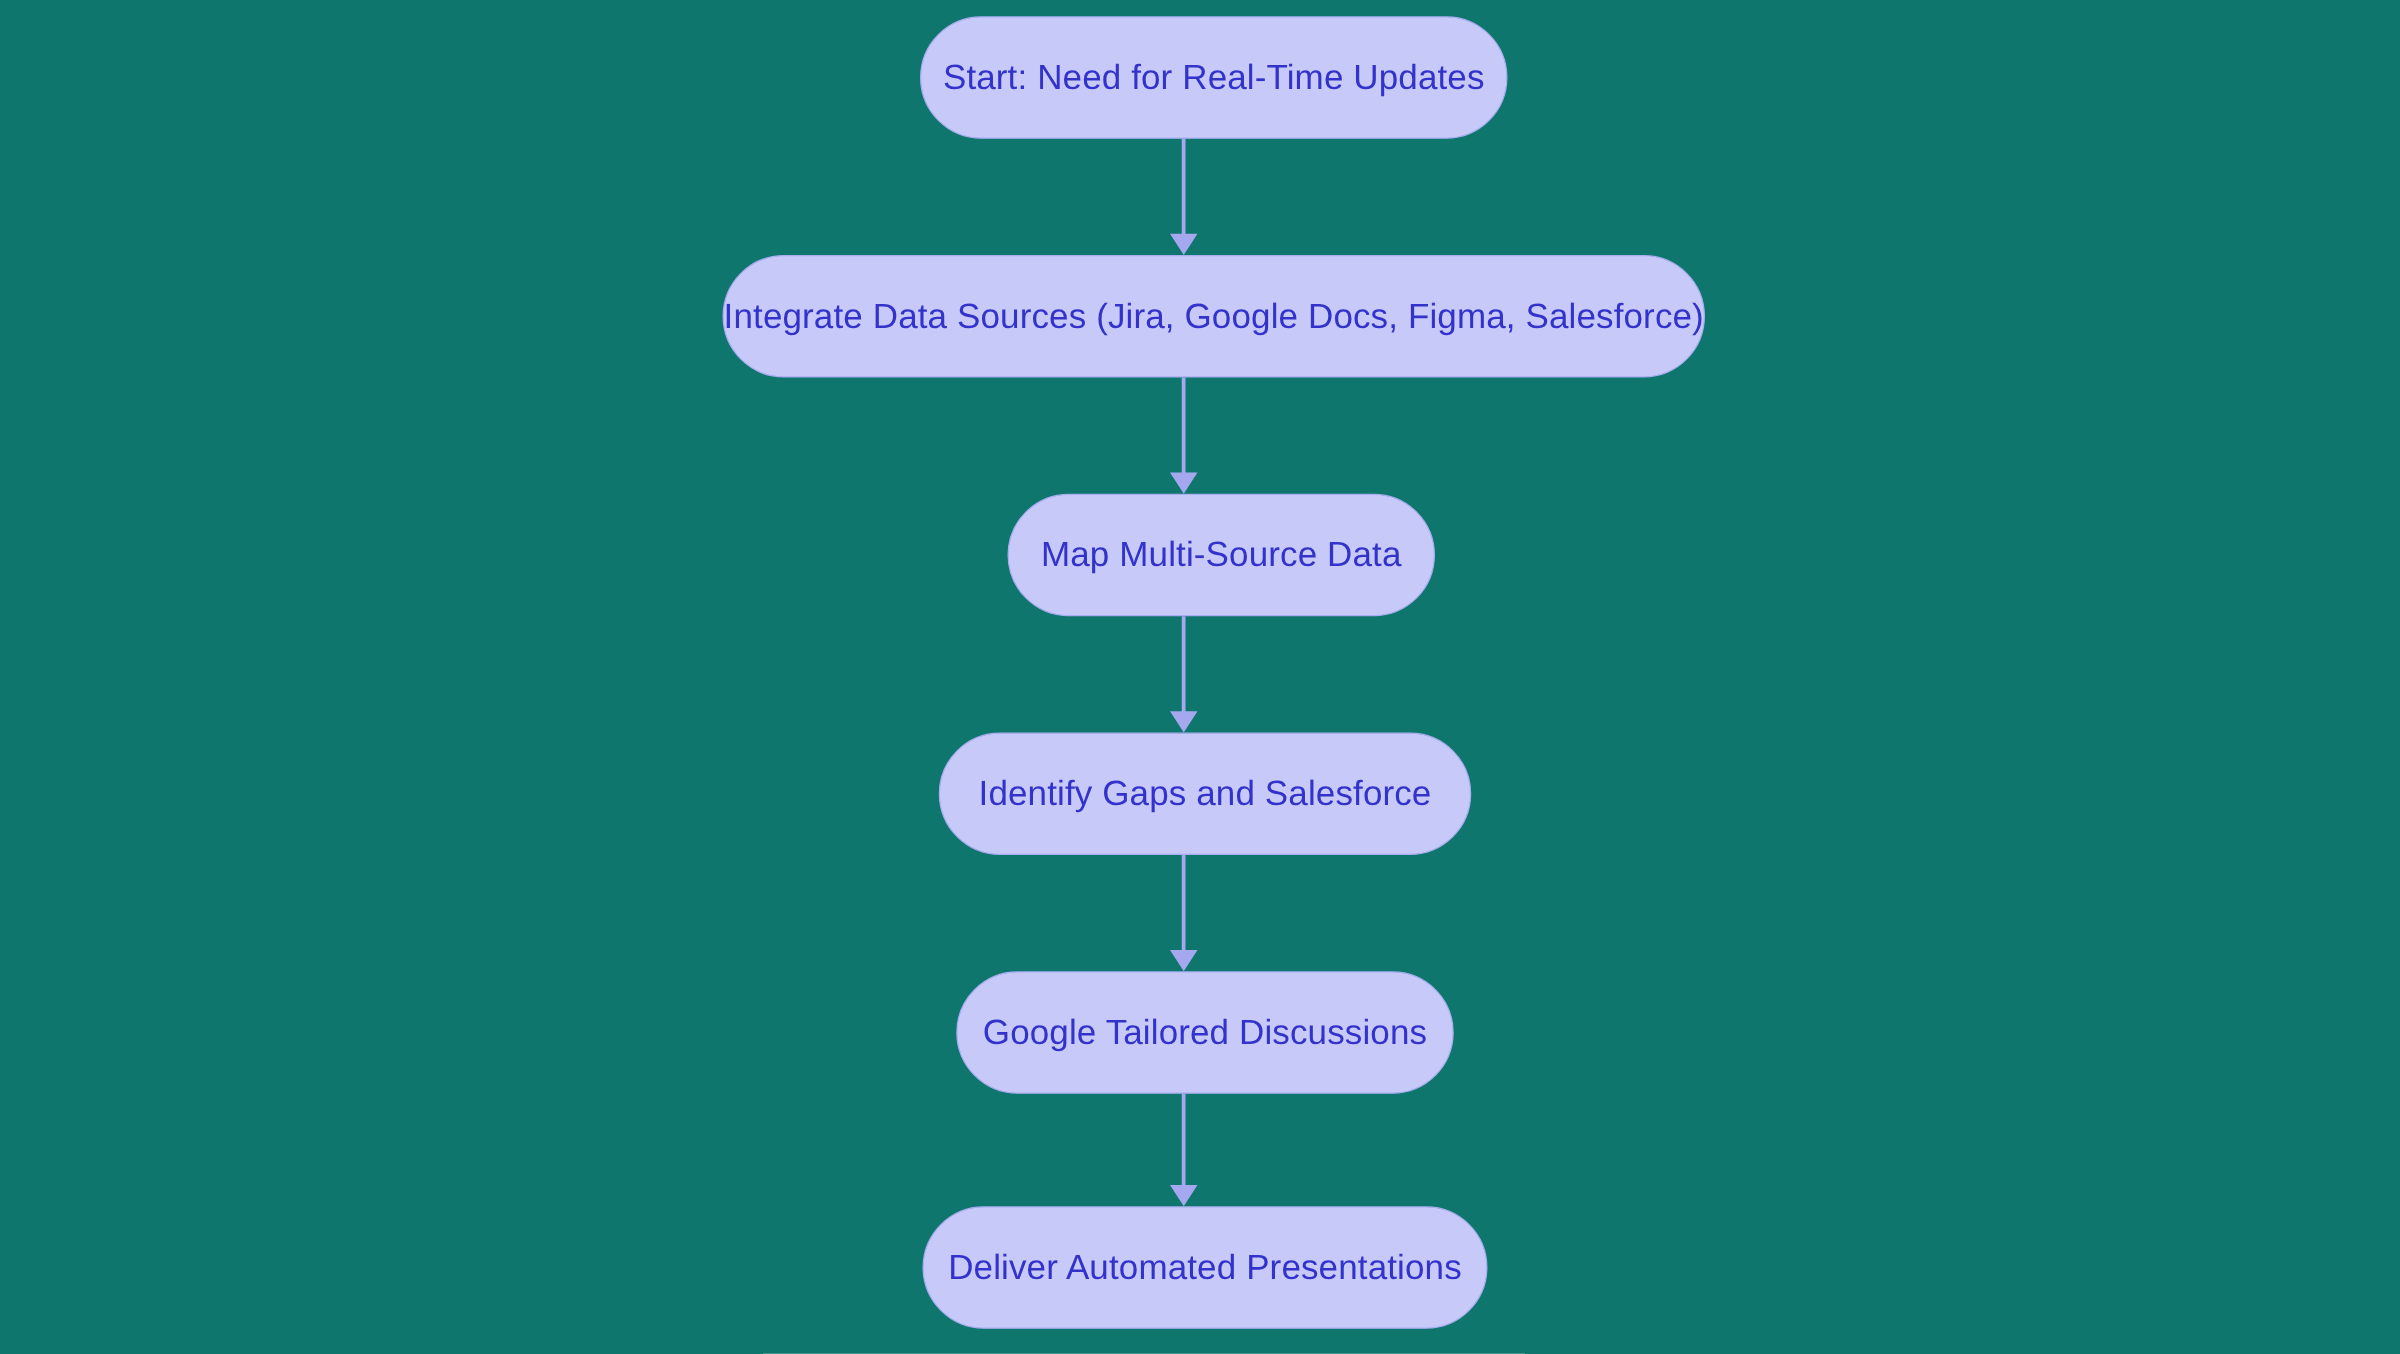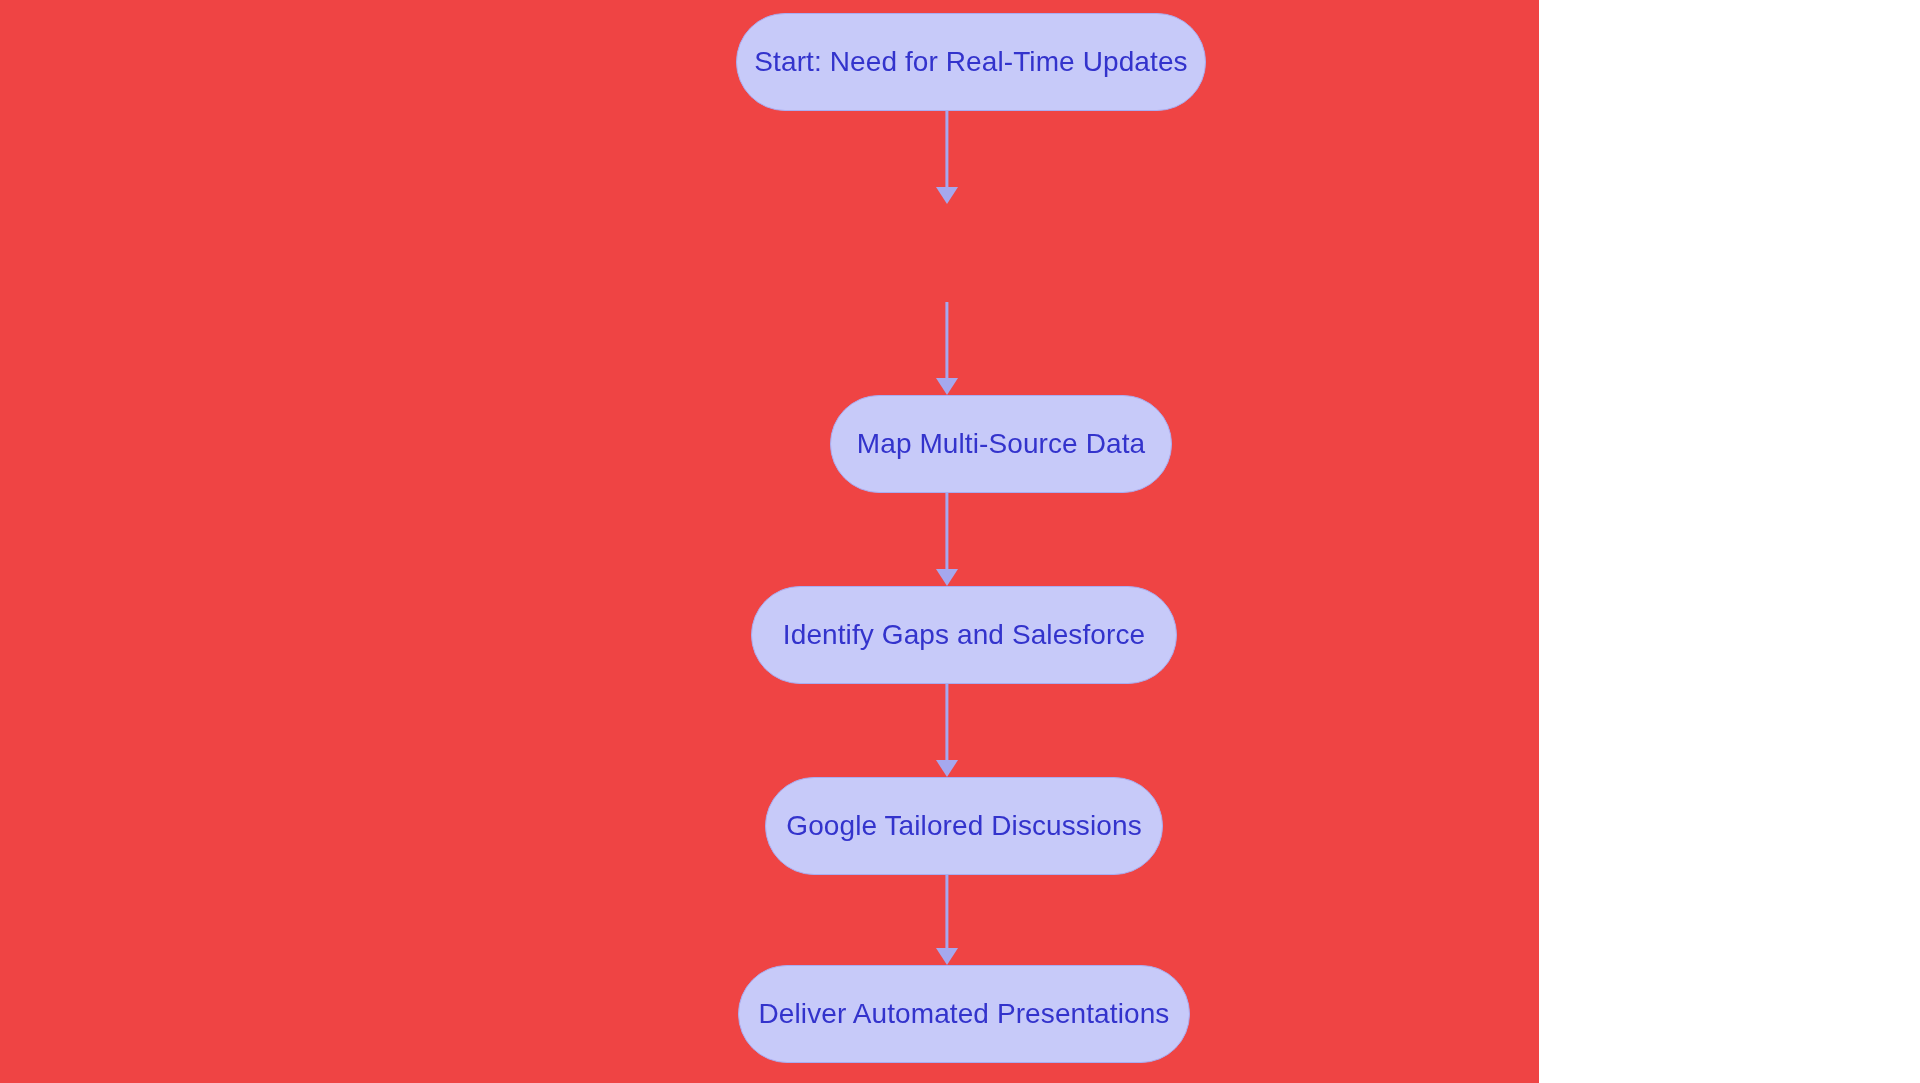--- a/index.html
+++ b/index.html
@@ -9,23 +9,23 @@
     background: #ffffff;
   }
   body {
     width: 1920px;
     height: 1083px;
     overflow: hidden;
     font-family: "Liberation Sans", sans-serif;
   }
   #flowchart-canvas {
     position: relative;
-    width: 1539px;
+    width: 1920px;
     height: 1083px;
-    background: #ef4444;
+    background: #0f766e;
   }
   .flow-node {
     position: absolute;
     box-sizing: border-box;
     display: flex;
     align-items: center;
     justify-content: center;
     height: 98px;
     background: #c7caf9;
     border: 1.6px solid #a9adf2;
@@ -87,21 +87,24 @@
       <div class="conn-line" style="height: 77px;"></div>
       <div class="conn-head"></div>
     </div>
     <div class="flow-connector" style="left: 930px; top: 875px; height: 90px;">
       <div class="conn-line" style="height: 74px;"></div>
       <div class="conn-head"></div>
     </div>
     <div class="flow-node" style="left: 736px; top: 13px; width: 470px; height: 98px; border-radius: 49px;">
       <span class="node-label">Start: Need for Real-Time Updates</span>
     </div>
-    <div class="flow-node" style="left: 830px; top: 395px; width: 342px; height: 98px; border-radius: 49px;">
+    <div class="flow-node" style="left: 578px; top: 204px; width: 786px; height: 98px; border-radius: 49px;">
+      <span class="node-label">Integrate Data Sources (Jira, Google Docs, Figma, Salesforce)</span>
+    </div>
+    <div class="flow-node" style="left: 806px; top: 395px; width: 342px; height: 98px; border-radius: 49px;">
       <span class="node-label">Map Multi-Source Data</span>
     </div>
     <div class="flow-node" style="left: 751px; top: 586px; width: 426px; height: 98px; border-radius: 49px;">
       <span class="node-label">Identify Gaps and Salesforce</span>
     </div>
     <div class="flow-node" style="left: 765px; top: 777px; width: 398px; height: 98px; border-radius: 49px;">
       <span class="node-label">Google Tailored Discussions</span>
     </div>
     <div class="flow-node" style="left: 738px; top: 965px; width: 452px; height: 98px; border-radius: 49px; text-align: center;">
       <span class="node-label">Deliver Automated Presentations</span>

